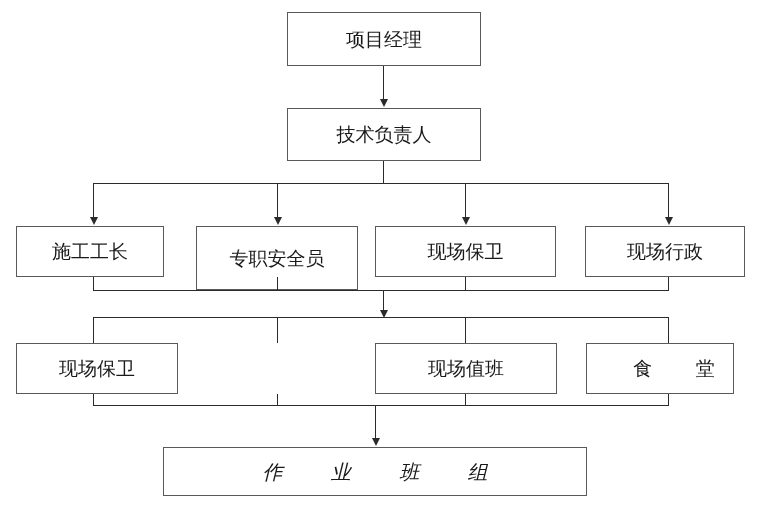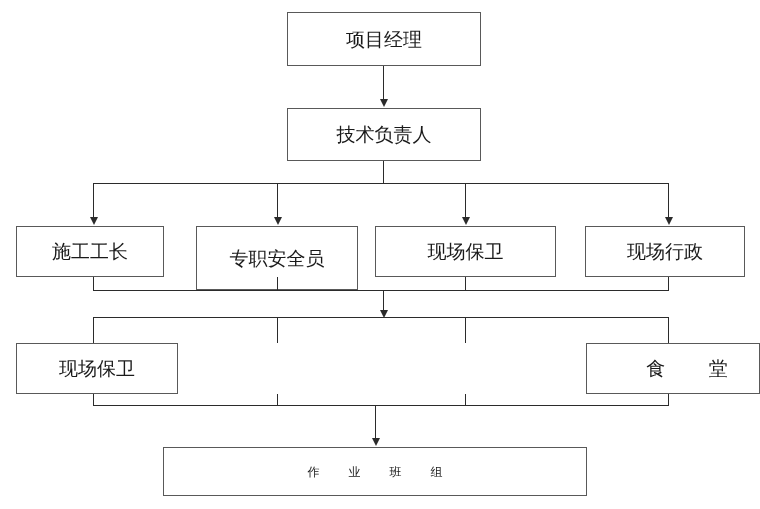--- a/index.html
+++ b/index.html
@@ -30,23 +30,24 @@
     font-family: "DejaVu Serif", "Liberation Serif", serif;
     font-size: 19px;
     line-height: 1;
     white-space: nowrap;
   }
   .node.wide-spacing {
     letter-spacing: 0.55em;
     text-indent: 0.55em;
   }
   .node.bottom-node {
-    font-size: 12px;
+    font-size: 20px;
     letter-spacing: 1.05em;
     text-indent: 1.05em;
+    font-style: italic;
   }
   .node-label {
     display: block;
   }
   
   .conn {
     position: absolute;
     background: #2b2b2b;
   }
   .vline {
@@ -119,21 +120,24 @@
 
   <div class="conn hline" style="left:93px; top:317px; width:576px;"></div>
   <div class="conn vline" style="left:93px; top:317px; height:26px;"></div>
   <div class="conn vline" style="left:277px; top:317px; height:26px;"></div>
   <div class="conn vline" style="left:465px; top:317px; height:26px;"></div>
   <div class="conn vline" style="left:668px; top:317px; height:26px;"></div>
 
   <div class="node" style="left:16px; top:343px; width:162px; height:51px;">
     <span class="node-label">现场保卫</span>
   </div>
-  <div class="node wide-spacing" style="left:586px; top:343px; width:174px; height:51px;padding-left:28px;">
+  <div class="node" style="left:375px; top:343px; width:182px; height:51px;">
+    <span class="node-label">现场值班</span>
+  </div>
+  <div class="node wide-spacing" style="left:586px; top:343px; width:148px; height:51px;padding-left:28px;">
     <span class="node-label">食&nbsp;&nbsp;堂</span>
   </div>
 
   <div class="conn vline" style="left:93px; top:394px; height:12px;"></div>
   <div class="conn vline" style="left:277px; top:394px; height:12px;"></div>
   <div class="conn vline" style="left:465px; top:394px; height:12px;"></div>
   <div class="conn vline" style="left:668px; top:394px; height:12px;"></div>
   <div class="conn hline" style="left:93px; top:405px; width:576px;"></div>
 
   <div class="conn vline" style="left:375px; top:405px; height:34px;"></div>

